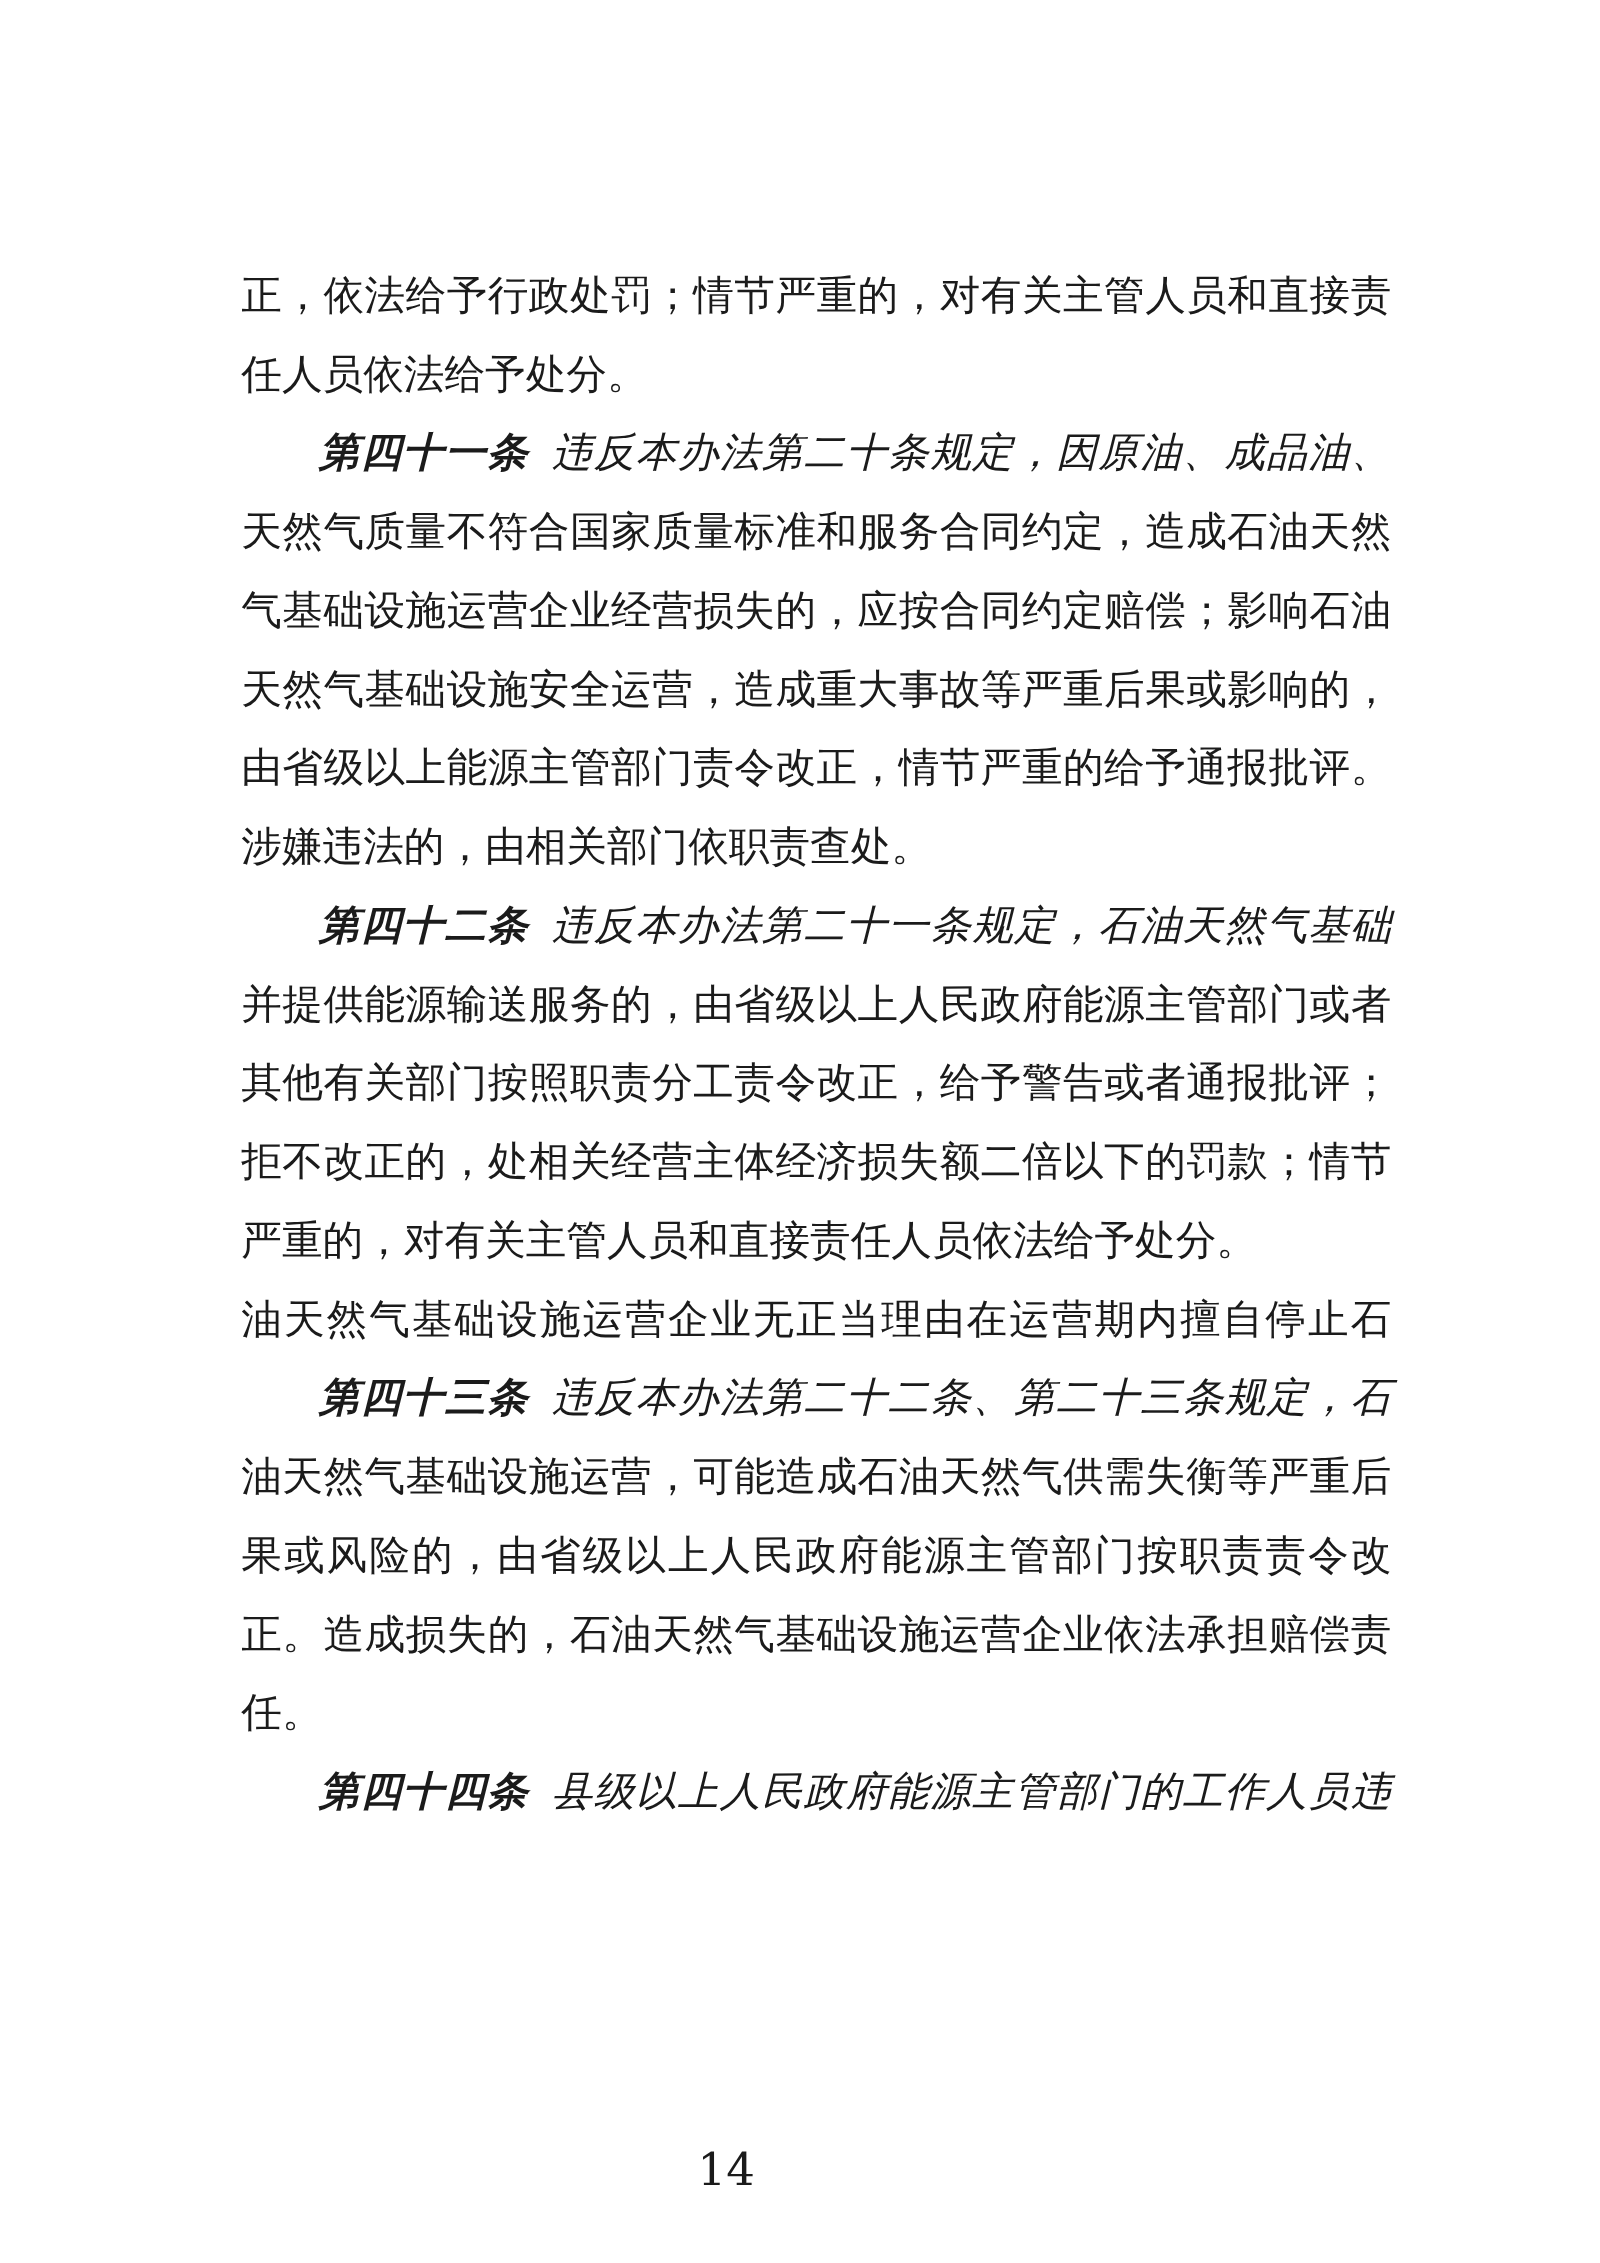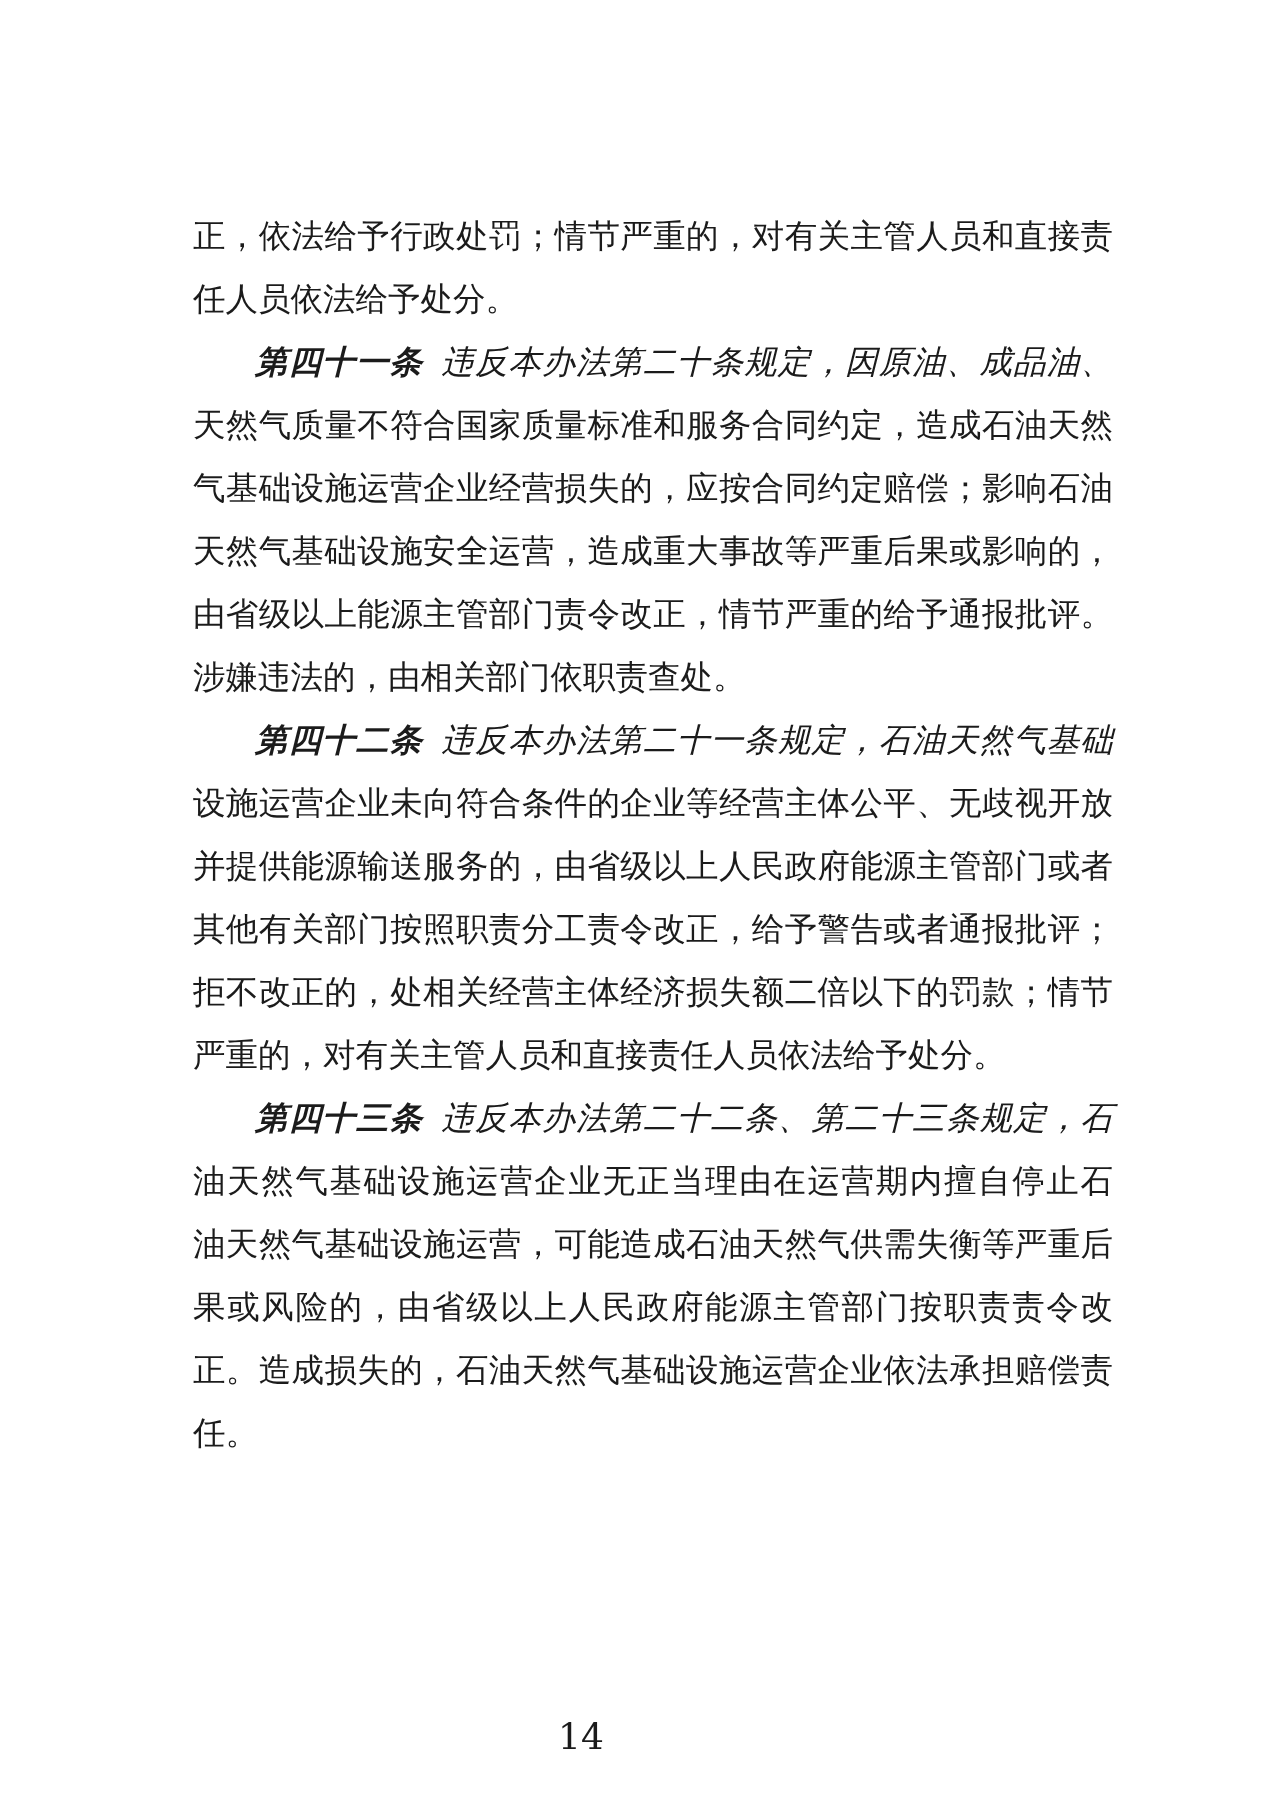--- a/index.html
+++ b/index.html
@@ -61,26 +61,26 @@
   <div class="text-block" id="text-block">
       <div class="line just">正，依法给予行政处罚；情节严重的，对有关主管人员和直接责</div>
       <div class="line">任人员依法给予处分。</div>
       <div class="line just indent"><span class="head">第四十一条</span><span class="headgap"></span><span>违反本办法第二十条规定，因原油、成品油、</span></div>
       <div class="line just">天然气质量不符合国家质量标准和服务合同约定，造成石油天然</div>
       <div class="line just">气基础设施运营企业经营损失的，应按合同约定赔偿；影响石油</div>
       <div class="line just">天然气基础设施安全运营，造成重大事故等严重后果或影响的，</div>
       <div class="line just">由省级以上能源主管部门责令改正，情节严重的给予通报批评。</div>
       <div class="line">涉嫌违法的，由相关部门依职责查处。</div>
       <div class="line just indent"><span class="head">第四十二条</span><span class="headgap"></span><span>违反本办法第二十一条规定，石油天然气基础</span></div>
-      <div class="line just">设施运营企业未向符合条件的企业等经营主体公平、无歧视开放</div>
       <div class="line just">并提供能源输送服务的，由省级以上人民政府能源主管部门或者</div>
       <div class="line just">其他有关部门按照职责分工责令改正，给予警告或者通报批评；</div>
       <div class="line just">拒不改正的，处相关经营主体经济损失额二倍以下的罚款；情节</div>
       <div class="line">严重的，对有关主管人员和直接责任人员依法给予处分。</div>
+      <div class="line just">油天然气基础设施运营企业无正当理由在运营期内擅自停止石</div>
       <div class="line just indent"><span class="head">第四十三条</span><span class="headgap"></span><span>违反本办法第二十二条、第二十三条规定，石</span></div>
-      <div class="line just">油天然气基础设施运营企业无正当理由在运营期内擅自停止石</div>
       <div class="line just">油天然气基础设施运营，可能造成石油天然气供需失衡等严重后</div>
       <div class="line just">果或风险的，由省级以上人民政府能源主管部门按职责责令改</div>
       <div class="line just">正。造成损失的，石油天然气基础设施运营企业依法承担赔偿责</div>
       <div class="line">任。</div>
+      <div class="line just indent"><span class="head">第四十四条</span><span class="headgap"></span><span>县级以上人民政府能源主管部门的工作人员违</span></div>
     </div>
   <div class="page-number">14</div>
 </div>
 
 </body></html>

